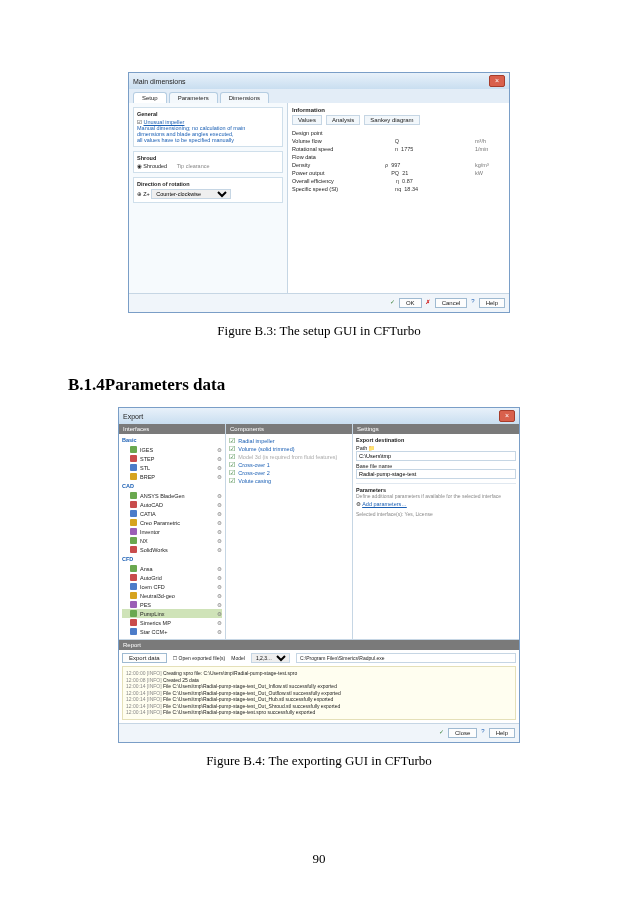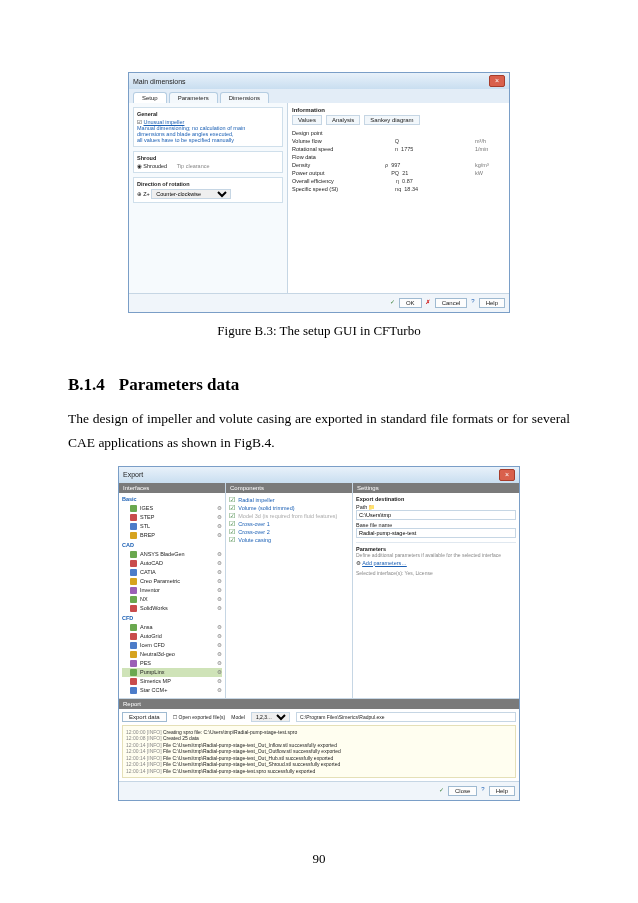--- a/index.html
+++ b/index.html
@@ -23,21 +23,20 @@
     font-size: 13px;
     margin-top: 10px;
     text-align: center;
   }
   .section-heading {
     font-size: 17px;
     font-weight: bold;
     margin: 36px 0 12px 0;
   }
   .section-heading .num {
-    margin-right: 14px;
   }
   .body-text {
     font-size: 13.5px;
     line-height: 1.8;
     text-align: justify;
   }
   .page-num {
     position: absolute;
     bottom: 36px;
     left: 0;
@@ -272,21 +271,20 @@
         <span style="color:#1a5fb4;">?</span>
         <span class="btn">Help</span>
       </div>
     </div>
     <div class="caption">Figure B.3: The setup GUI in CFTurbo</div>
   </div>
 
   <div class="section-heading">
     <span class="num">B.1.4</span><span>Parameters data</span>
   </div>
-  <div class="body-text">The design of impeller and volute casing are exported in standard file formats or for several CAE applications as shown in FigB.4.</div>
 
   <div class="figure-wrap" style="margin-top:10px;">
     <div class="win win4">
       <div class="titlebar">
         <span>Export</span>
         <span class="closebtn">×</span>
       </div>
       <div class="body4">
         <div class="col col1">
           <div class="col-header">Interfaces</div>
@@ -444,17 +442,18 @@
             <div><span class="t">12:00:14 [INFO]</span> File C:\Users\tmp\Radial-pump-stage-test.spro successfully exported</div>
           </div>
       </div>
       <div class="footer-btns">
         <span style="color:#3a803a;">✓</span>
         <span class="btn">Close</span>
         <span style="color:#1a5fb4;">?</span>
         <span class="btn">Help</span>
       </div>
     </div>
+    <div class="caption">Figure B.4: The exporting GUI in CFTurbo</div>
   </div>
 
 </div>
 
 <div class="page-num">90</div>
 
 </body></html>

